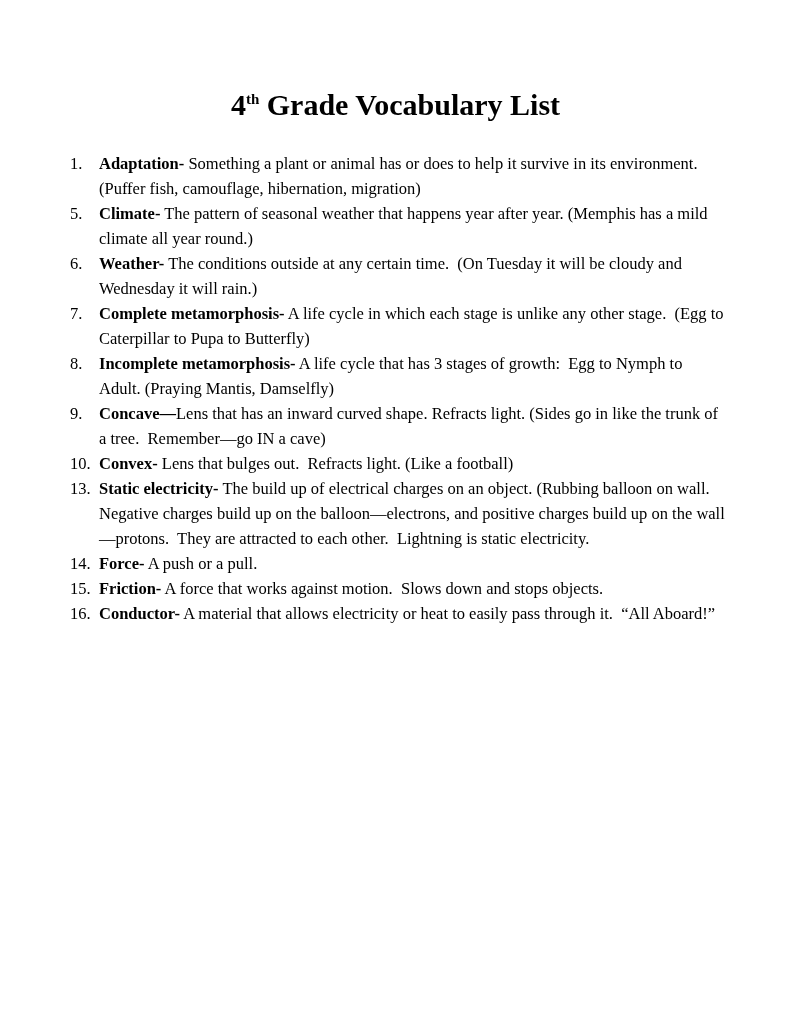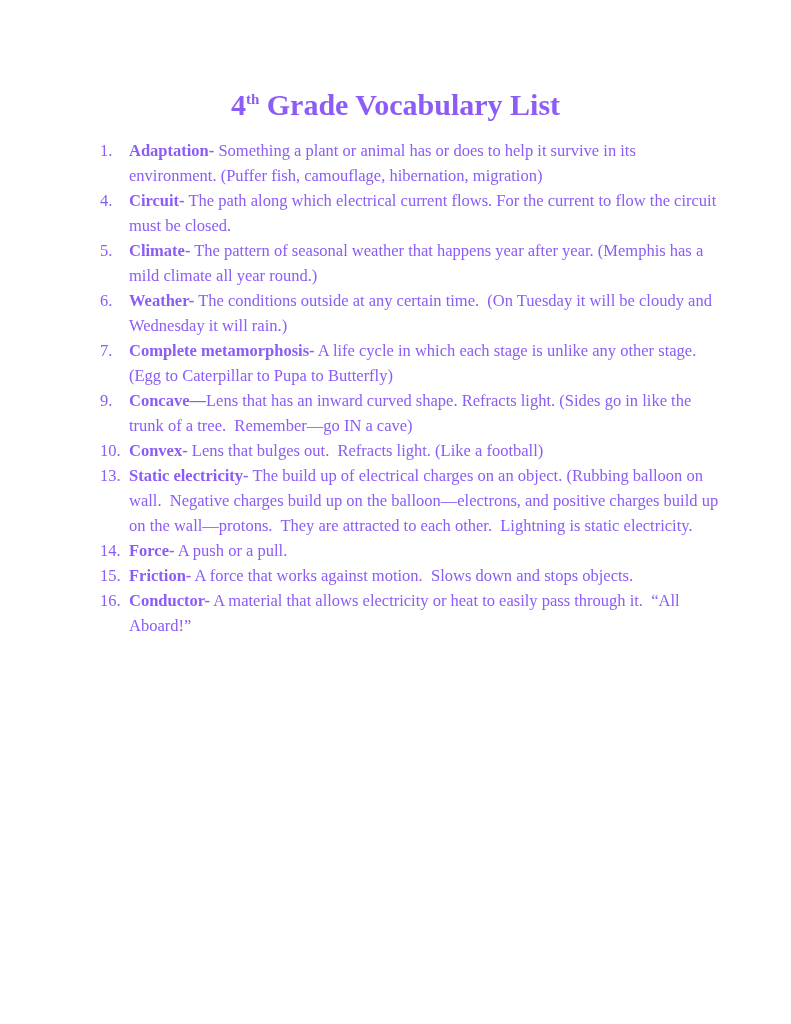--- a/index.html
+++ b/index.html
@@ -5,41 +5,41 @@
   html, body {
     margin: 0;
     padding: 0;
     background: #ffffff;
   }
   .page {
     position: relative;
     width: 791px;
     height: 719px;
     background: #ffffff;
-    color: #8b5cf6;
+    color: #000000;
     font-family: "Liberation Serif", "DejaVu Serif", serif;
     box-sizing: border-box;
     overflow: hidden;
   }
   .title {
     margin: 0;
     padding-top: 88px;
     text-align: center;
     font-size: 30px;
     font-weight: bold;
     line-height: 1.1;
   }
   .title sup {
     font-size: 0.5em;
     vertical-align: super;
     line-height: 0;
   }
   .vocab-list {
-    margin-top: 17px;
-    padding-left: 100px;
+    margin-top: 30px;
+    padding-left: 70px;
     padding-right: 66px;
     font-size: 16.5px;
     line-height: 25px;
   }
   .item {
     padding-left: 29px;
     text-indent: -29px;
   }
   .item .num {
     display: inline-block;
@@ -50,24 +50,24 @@
   .term.bold { font-weight: bold; }
   .definition { white-space: pre-wrap; }
 </style>
 </head>
 <body>
 
 <div class="page">
   <h1 class="title"><span>4</span><sup>th</sup><span> Grade Vocabulary List</span></h1>
   <div class="vocab-list" id="vocab-list">
       <div class="item"><span class="num">1.</span><span class="term bold">Adaptation-</span><span class="definition"> Something a plant or animal has or does to help it survive in its environment. (Puffer fish, camouflage, hibernation, migration)</span></div>
-      <div class="item"><span class="num">4.</span><span class="term bold">Circuit-</span><span class="definition"> The path along which electrical current flows. For the current to flow the circuit must be closed.</span></div>
       <div class="item"><span class="num">5.</span><span class="term bold">Climate-</span><span class="definition"> The pattern of seasonal weather that happens year after year. (Memphis has a mild climate all year round.)</span></div>
       <div class="item"><span class="num">6.</span><span class="term bold">Weather-</span><span class="definition"> The conditions outside at any certain time.  (On Tuesday it will be cloudy and Wednesday it will rain.)</span></div>
       <div class="item"><span class="num">7.</span><span class="term bold">Complete metamorphosis-</span><span class="definition"> A life cycle in which each stage is unlike any other stage.  (Egg to Caterpillar to Pupa to Butterfly)</span></div>
+      <div class="item"><span class="num">8.</span><span class="term bold">Incomplete metamorphosis-</span><span class="definition"> A life cycle that has 3 stages of growth:  Egg to Nymph to Adult. (Praying Mantis, Damselfly)</span></div>
       <div class="item"><span class="num">9.</span><span class="term bold">Concave—</span><span class="definition">Lens that has an inward curved shape. Refracts light. (Sides go in like the trunk of a tree.  Remember—go IN a cave)</span></div>
       <div class="item"><span class="num">10.</span><span class="term bold">Convex-</span><span class="definition"> Lens that bulges out.  Refracts light. (Like a football)</span></div>
       <div class="item"><span class="num">13.</span><span class="term bold">Static electricity-</span><span class="definition"> The build up of electrical charges on an object. (Rubbing balloon on wall.  Negative charges build up on the balloon—electrons, and positive charges build up on the wall—protons.  They are attracted to each other.  Lightning is static electricity.</span></div>
       <div class="item"><span class="num">14.</span><span class="term bold">Force-</span><span class="definition"> A push or a pull.</span></div>
       <div class="item"><span class="num">15.</span><span class="term bold">Friction-</span><span class="definition"> A force that works against motion.  Slows down and stops objects.</span></div>
       <div class="item"><span class="num">16.</span><span class="term bold">Conductor-</span><span class="definition"> A material that allows electricity or heat to easily pass through it.  “All Aboard!”</span></div>
     </div>
 </div>
 
 </body></html>

